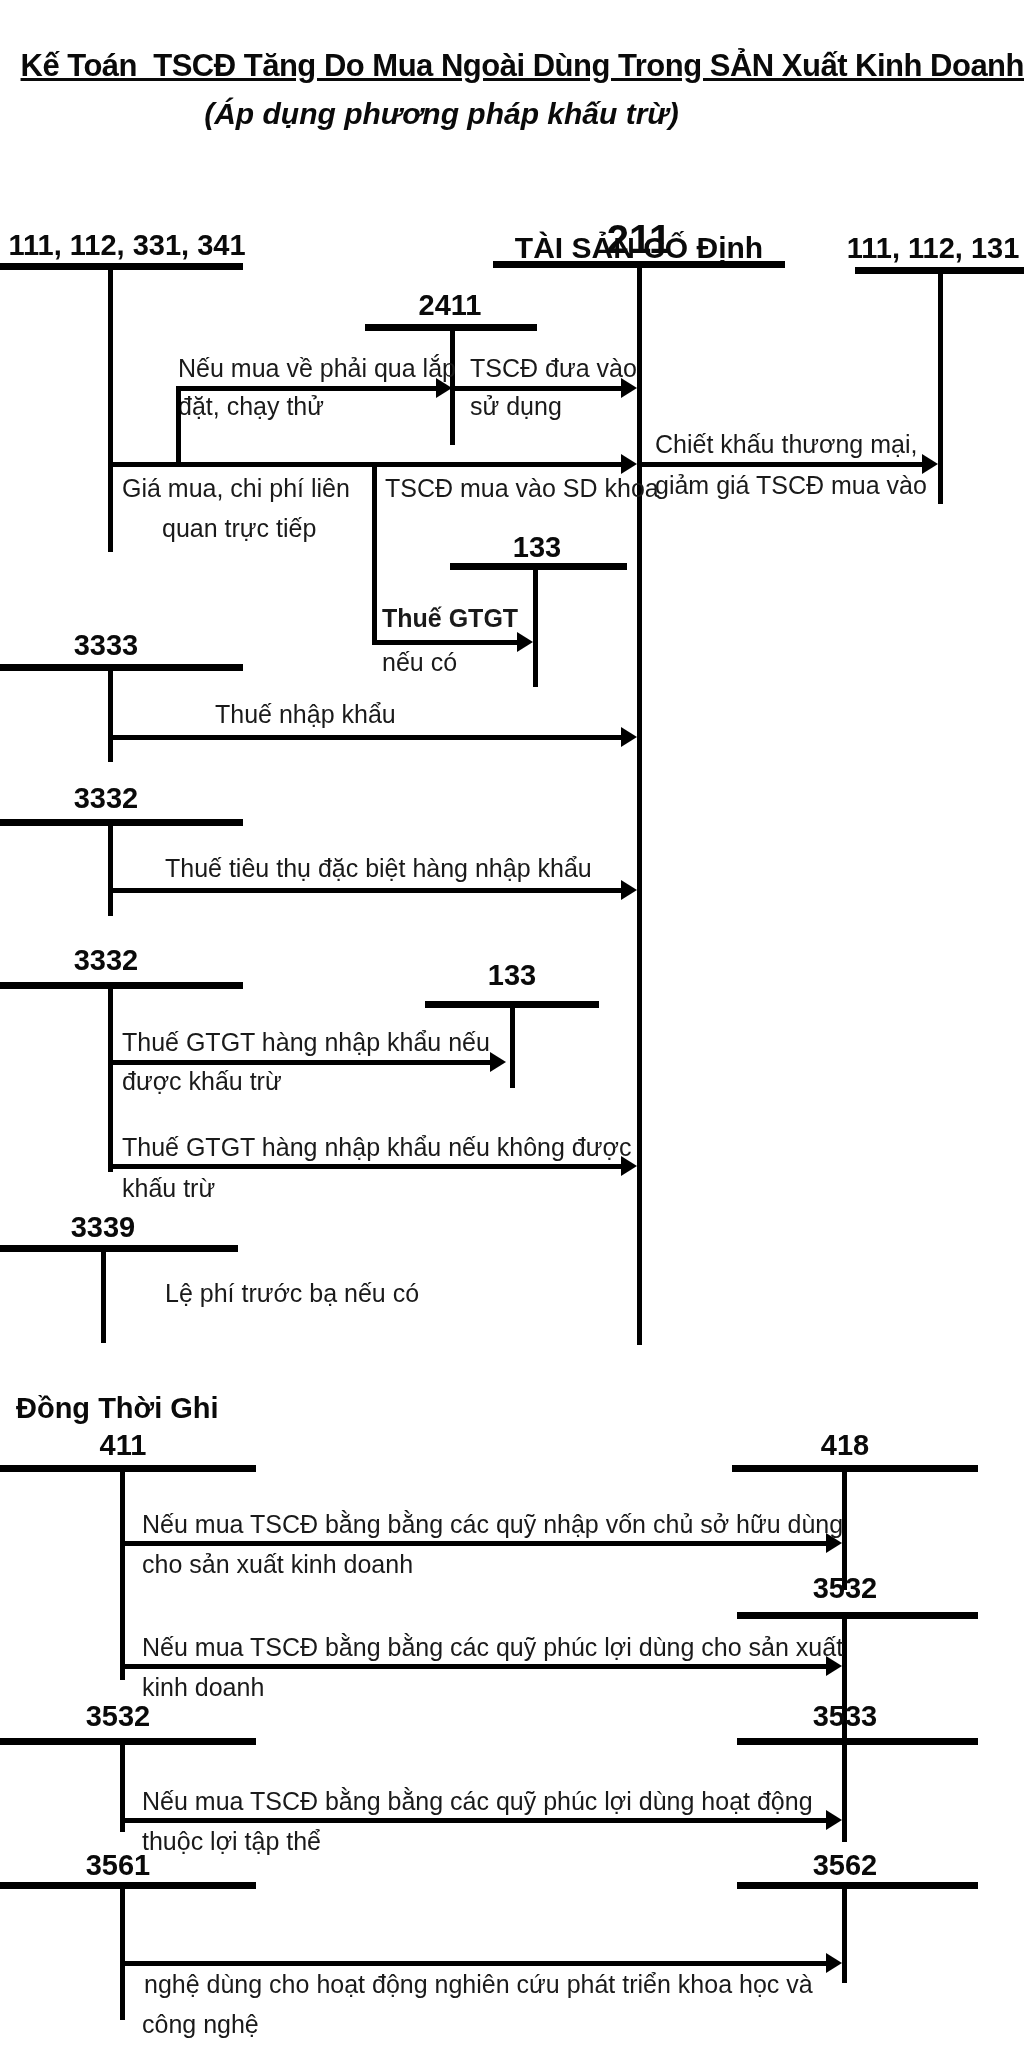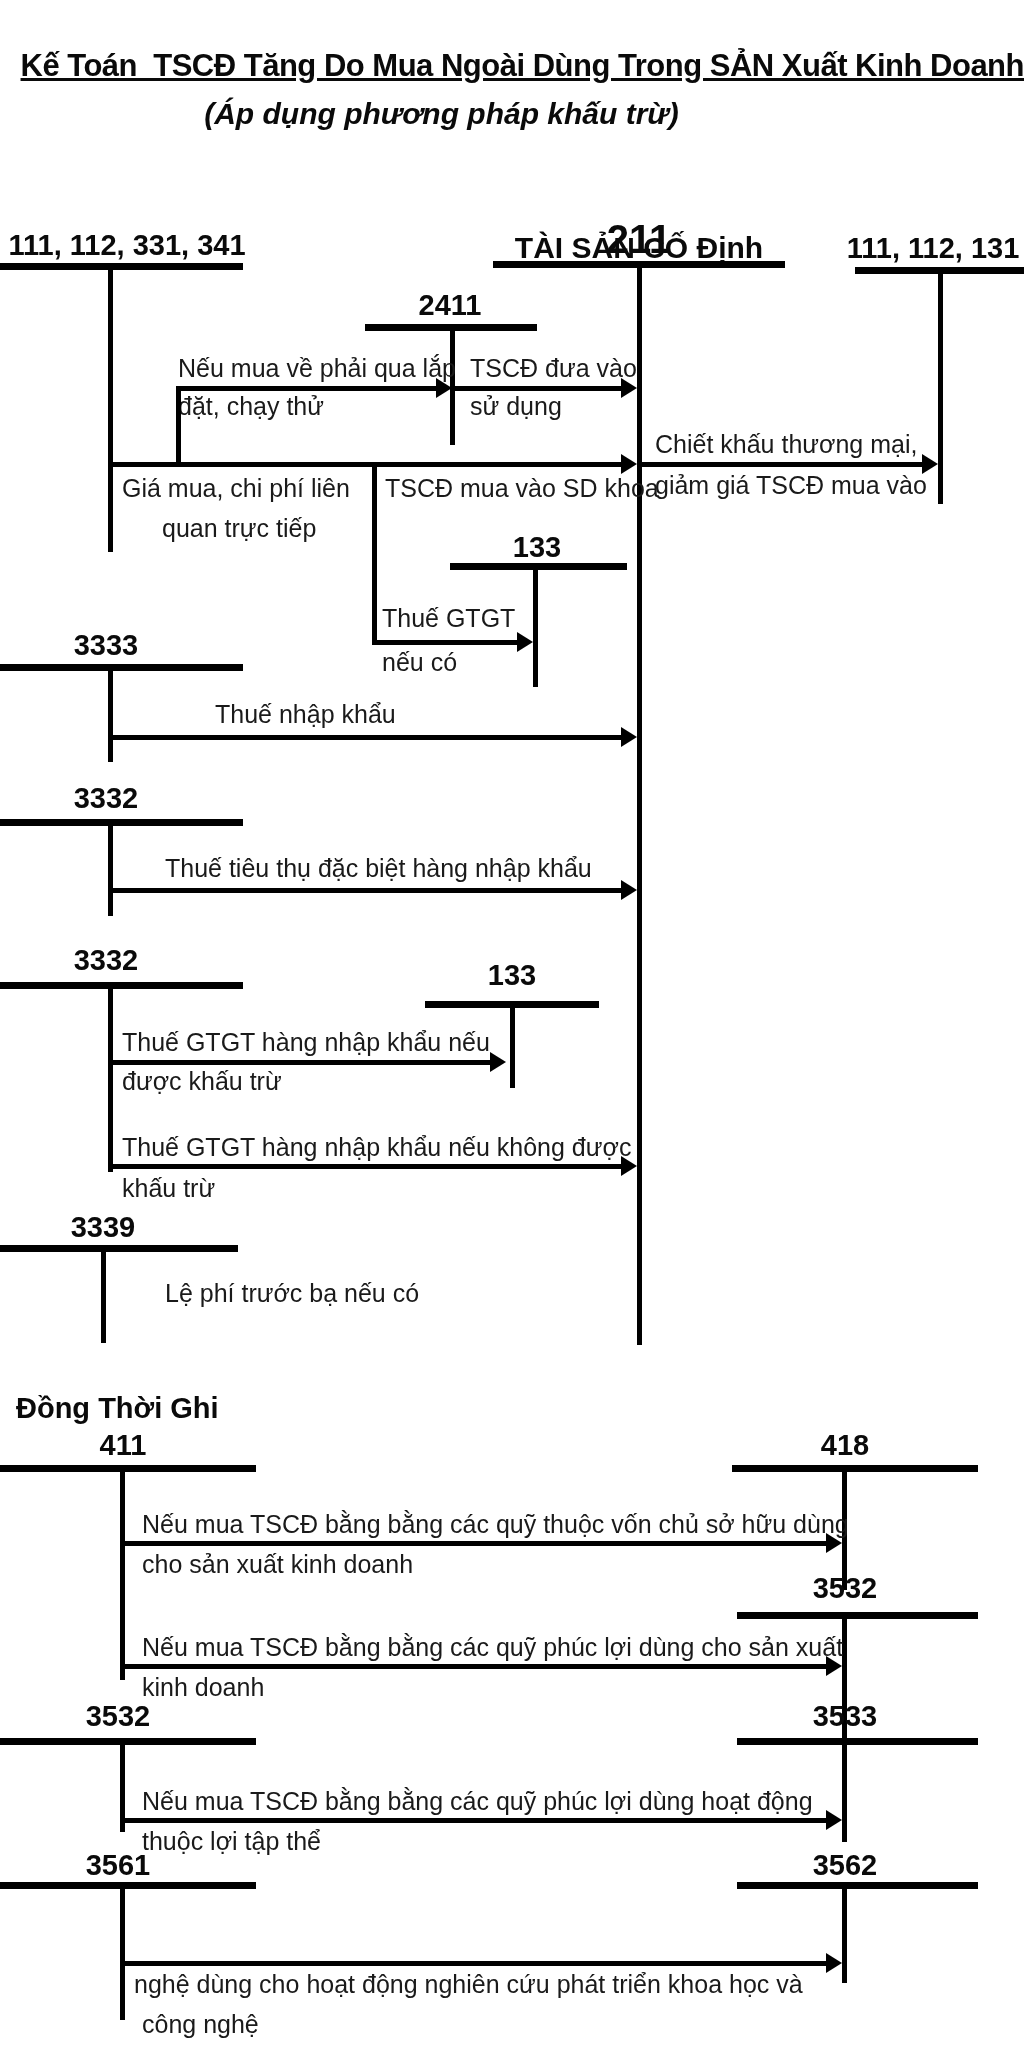--- a/index.html
+++ b/index.html
@@ -88,21 +88,21 @@
   <div class="arrow" style="left:637px; top:462px; width:286px;"></div>
   <div class="lbl" style="left:655px; top:429px;">Chiết khấu thương mại,</div>
   <div class="lbl" style="left:655px; top:470px;">giảm giá TSCĐ mua vào</div>
 
   <div class="acct" style="left:437px; top:530px; width:200px;">133</div>
   <div class="hline" style="left:450px; top:563px; width:177px;"></div>
   <div class="vline" style="left:533px; top:563px; height:124px;"></div>
 
   <div class="vline" style="left:372px; top:465px; height:180px;"></div>
   <div class="arrow" style="left:372px; top:640px; width:146px;"></div>
-  <div class="lbl" style="left:382px; top:603px;">Thuế GTGT</div>
+  <div class="lbl" style="left:382px; top:603px;font-weight:bold;">Thuế GTGT</div>
   <div class="lbl" style="left:382px; top:647px;">nếu có</div>
 
   <div class="acct" style="left:6px; top:628px; width:200px;">3333</div>
   <div class="hline" style="left:0px; top:664px; width:243px;"></div>
   <div class="vline" style="left:108px; top:664px; height:98px;"></div>
   <div class="lbl" style="left:215px; top:699px;">Thuế nhập khẩu</div>
   <div class="arrow" style="left:108px; top:735px; width:514px;"></div>
 
   <div class="acct" style="left:6px; top:781px; width:200px;">3332</div>
   <div class="hline" style="left:0px; top:819px; width:243px;"></div>
@@ -133,21 +133,21 @@
 
   <div class="heading2">Đồng Thời Ghi</div>
 
   <div class="acct" style="left:23px; top:1428px; width:200px;">411</div>
   <div class="hline" style="left:0px; top:1465px; width:256px;"></div>
   <div class="vline" style="left:120px; top:1465px; height:215px;"></div>
   <div class="acct" style="left:745px; top:1428px; width:200px;">418</div>
   <div class="hline" style="left:732px; top:1465px; width:246px;"></div>
   <div class="vline" style="left:842px; top:1465px; height:125px;"></div>
 
-  <div class="lbl" style="left:142px; top:1509px;">Nếu mua TSCĐ bằng bằng các quỹ thuộc vốn chủ sở hữu dùng</div>
+  <div class="lbl" style="left:142px; top:1509px;">Nếu mua TSCĐ bằng bằng các quỹ nhập vốn chủ sở hữu dùng</div>
   <div class="arrow" style="left:120px; top:1541px; width:707px;"></div>
   <div class="lbl" style="left:142px; top:1549px;">cho sản xuất kinh doanh</div>
 
   <div class="acct" style="left:745px; top:1571px; width:200px;">3532</div>
   <div class="hline" style="left:737px; top:1612px; width:241px;"></div>
   <div class="vline" style="left:842px; top:1612px; height:132px;"></div>
 
   <div class="lbl" style="left:142px; top:1632px;">Nếu mua TSCĐ bằng bằng các quỹ phúc lợi dùng cho sản xuất</div>
   <div class="arrow" style="left:120px; top:1664px; width:707px;"></div>
   <div class="lbl" style="left:142px; top:1672px;">kinh doanh</div>
@@ -164,16 +164,16 @@
   <div class="lbl" style="left:142px; top:1826px;">thuộc lợi tập thể</div>
 
   <div class="acct" style="left:18px; top:1848px; width:200px;">3561</div>
   <div class="hline" style="left:0px; top:1882px; width:256px;"></div>
   <div class="vline" style="left:120px; top:1882px; height:138px;"></div>
   <div class="acct" style="left:745px; top:1848px; width:200px;">3562</div>
   <div class="hline" style="left:737px; top:1882px; width:241px;"></div>
   <div class="vline" style="left:842px; top:1882px; height:101px;"></div>
 
   <div class="arrow" style="left:120px; top:1961px; width:707px;"></div>
-  <div class="lbl" style="left:134px; top:1969px;text-align:center;">nghệ dùng cho hoạt động nghiên cứu phát triển khoa học và</div>
+  <div class="lbl" style="left:144px; top:1969px;text-align:center;">nghệ dùng cho hoạt động nghiên cứu phát triển khoa học và</div>
   <div class="lbl" style="left:142px; top:2009px;">công nghệ</div>
 
 </div>
 
 </body></html>

